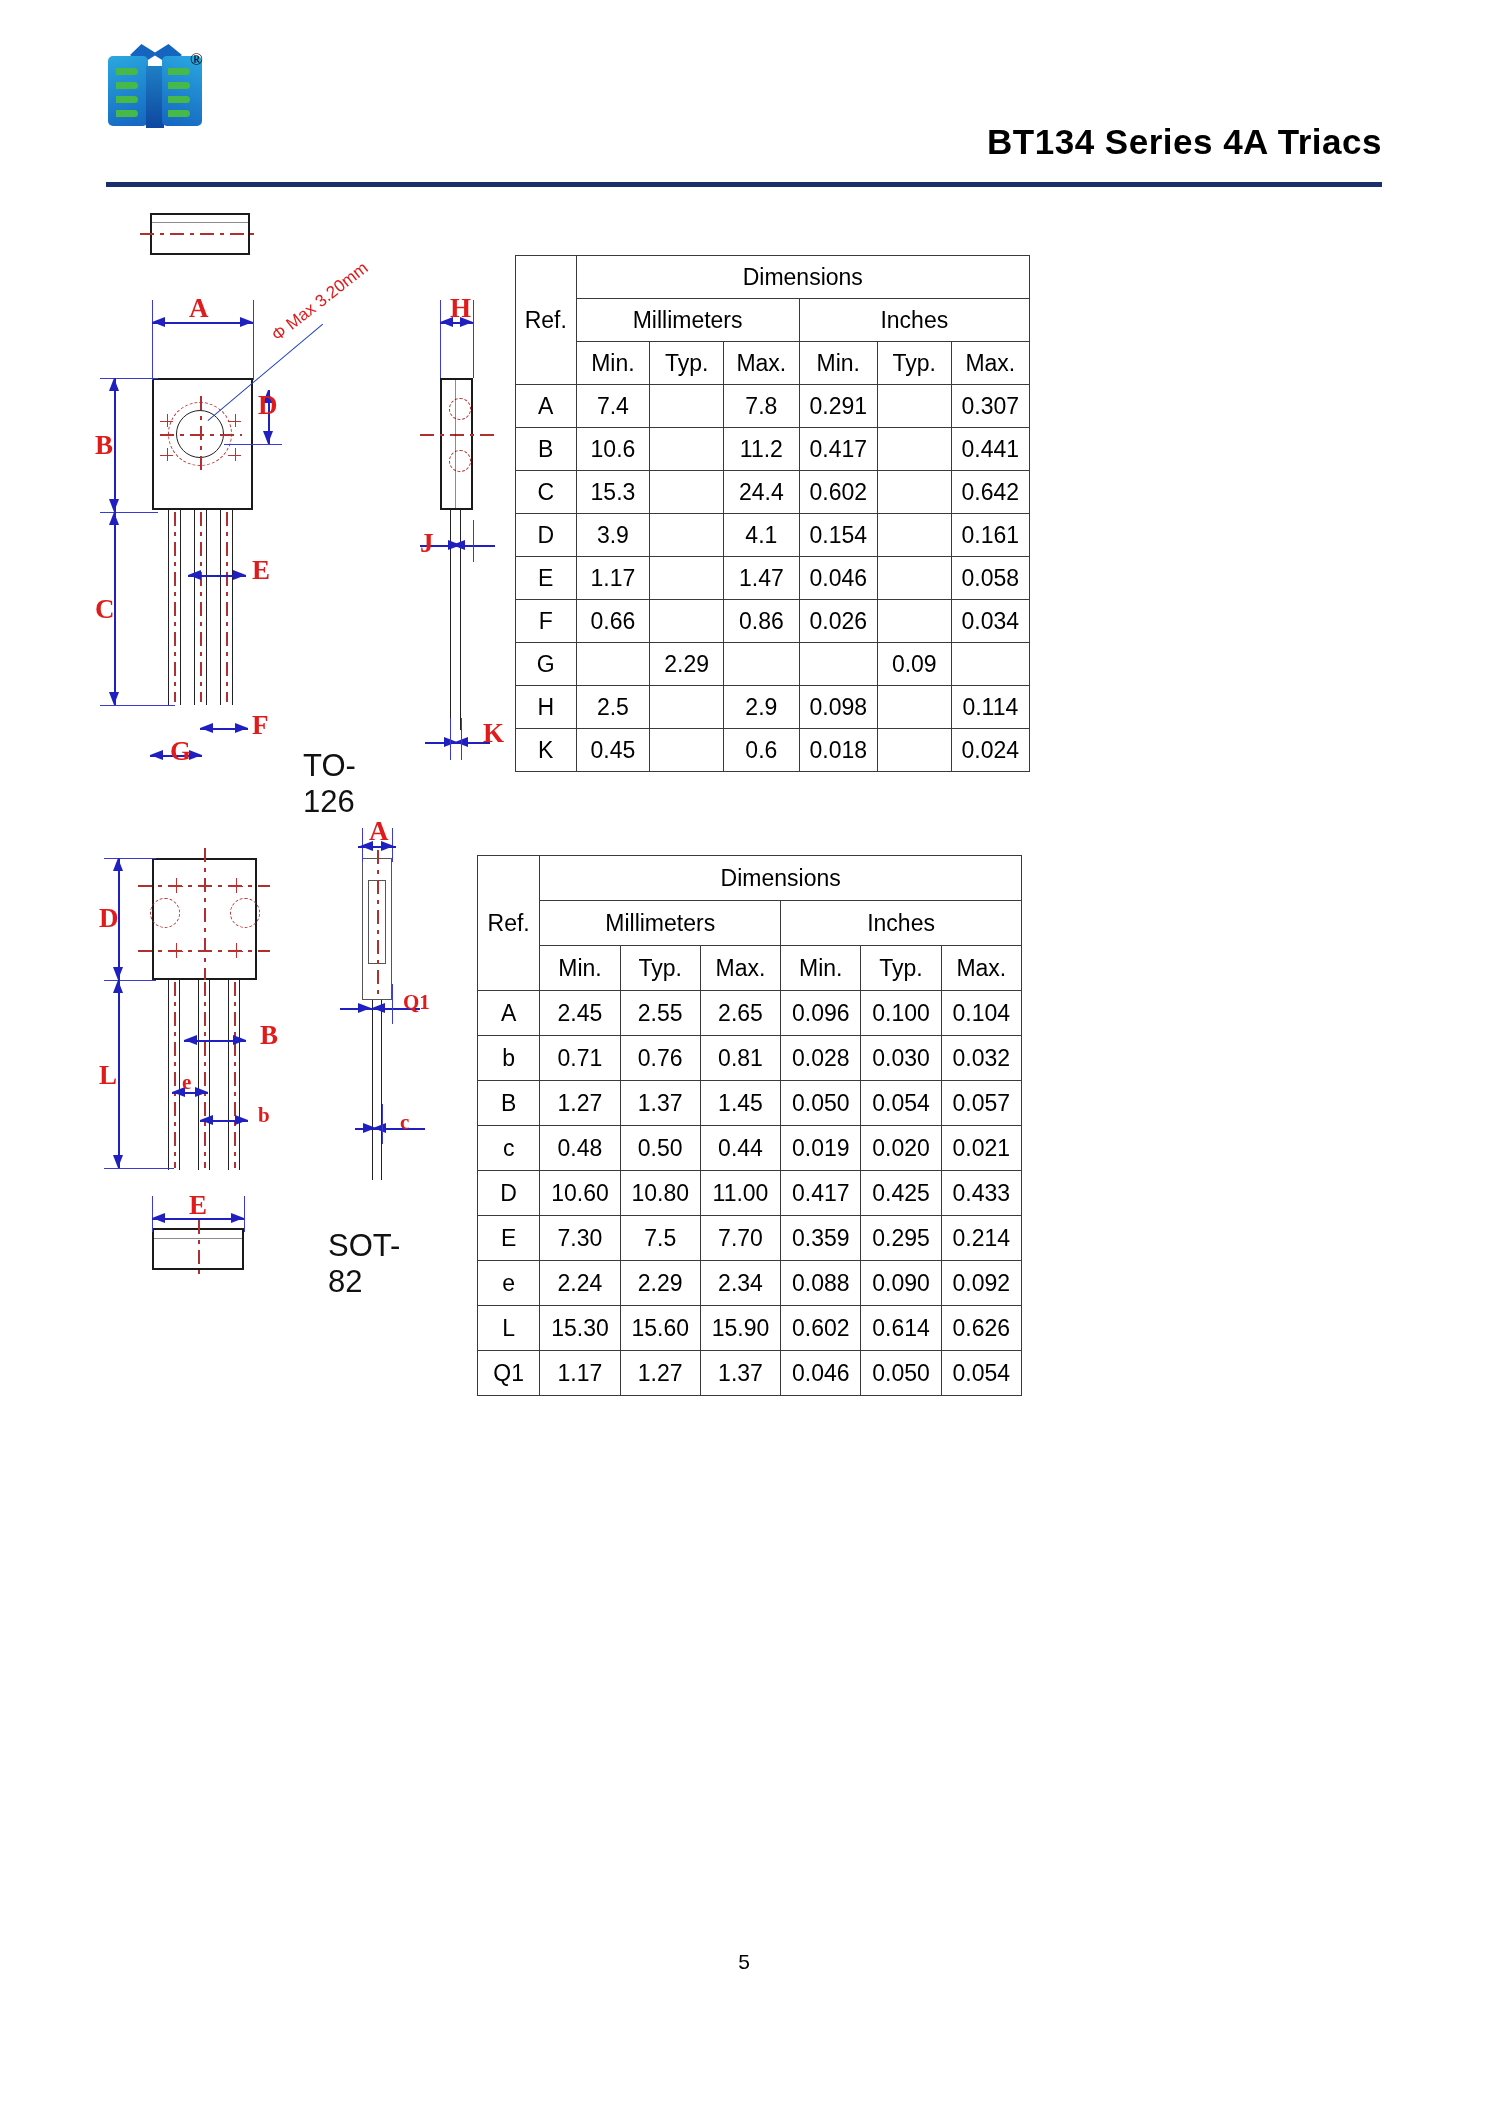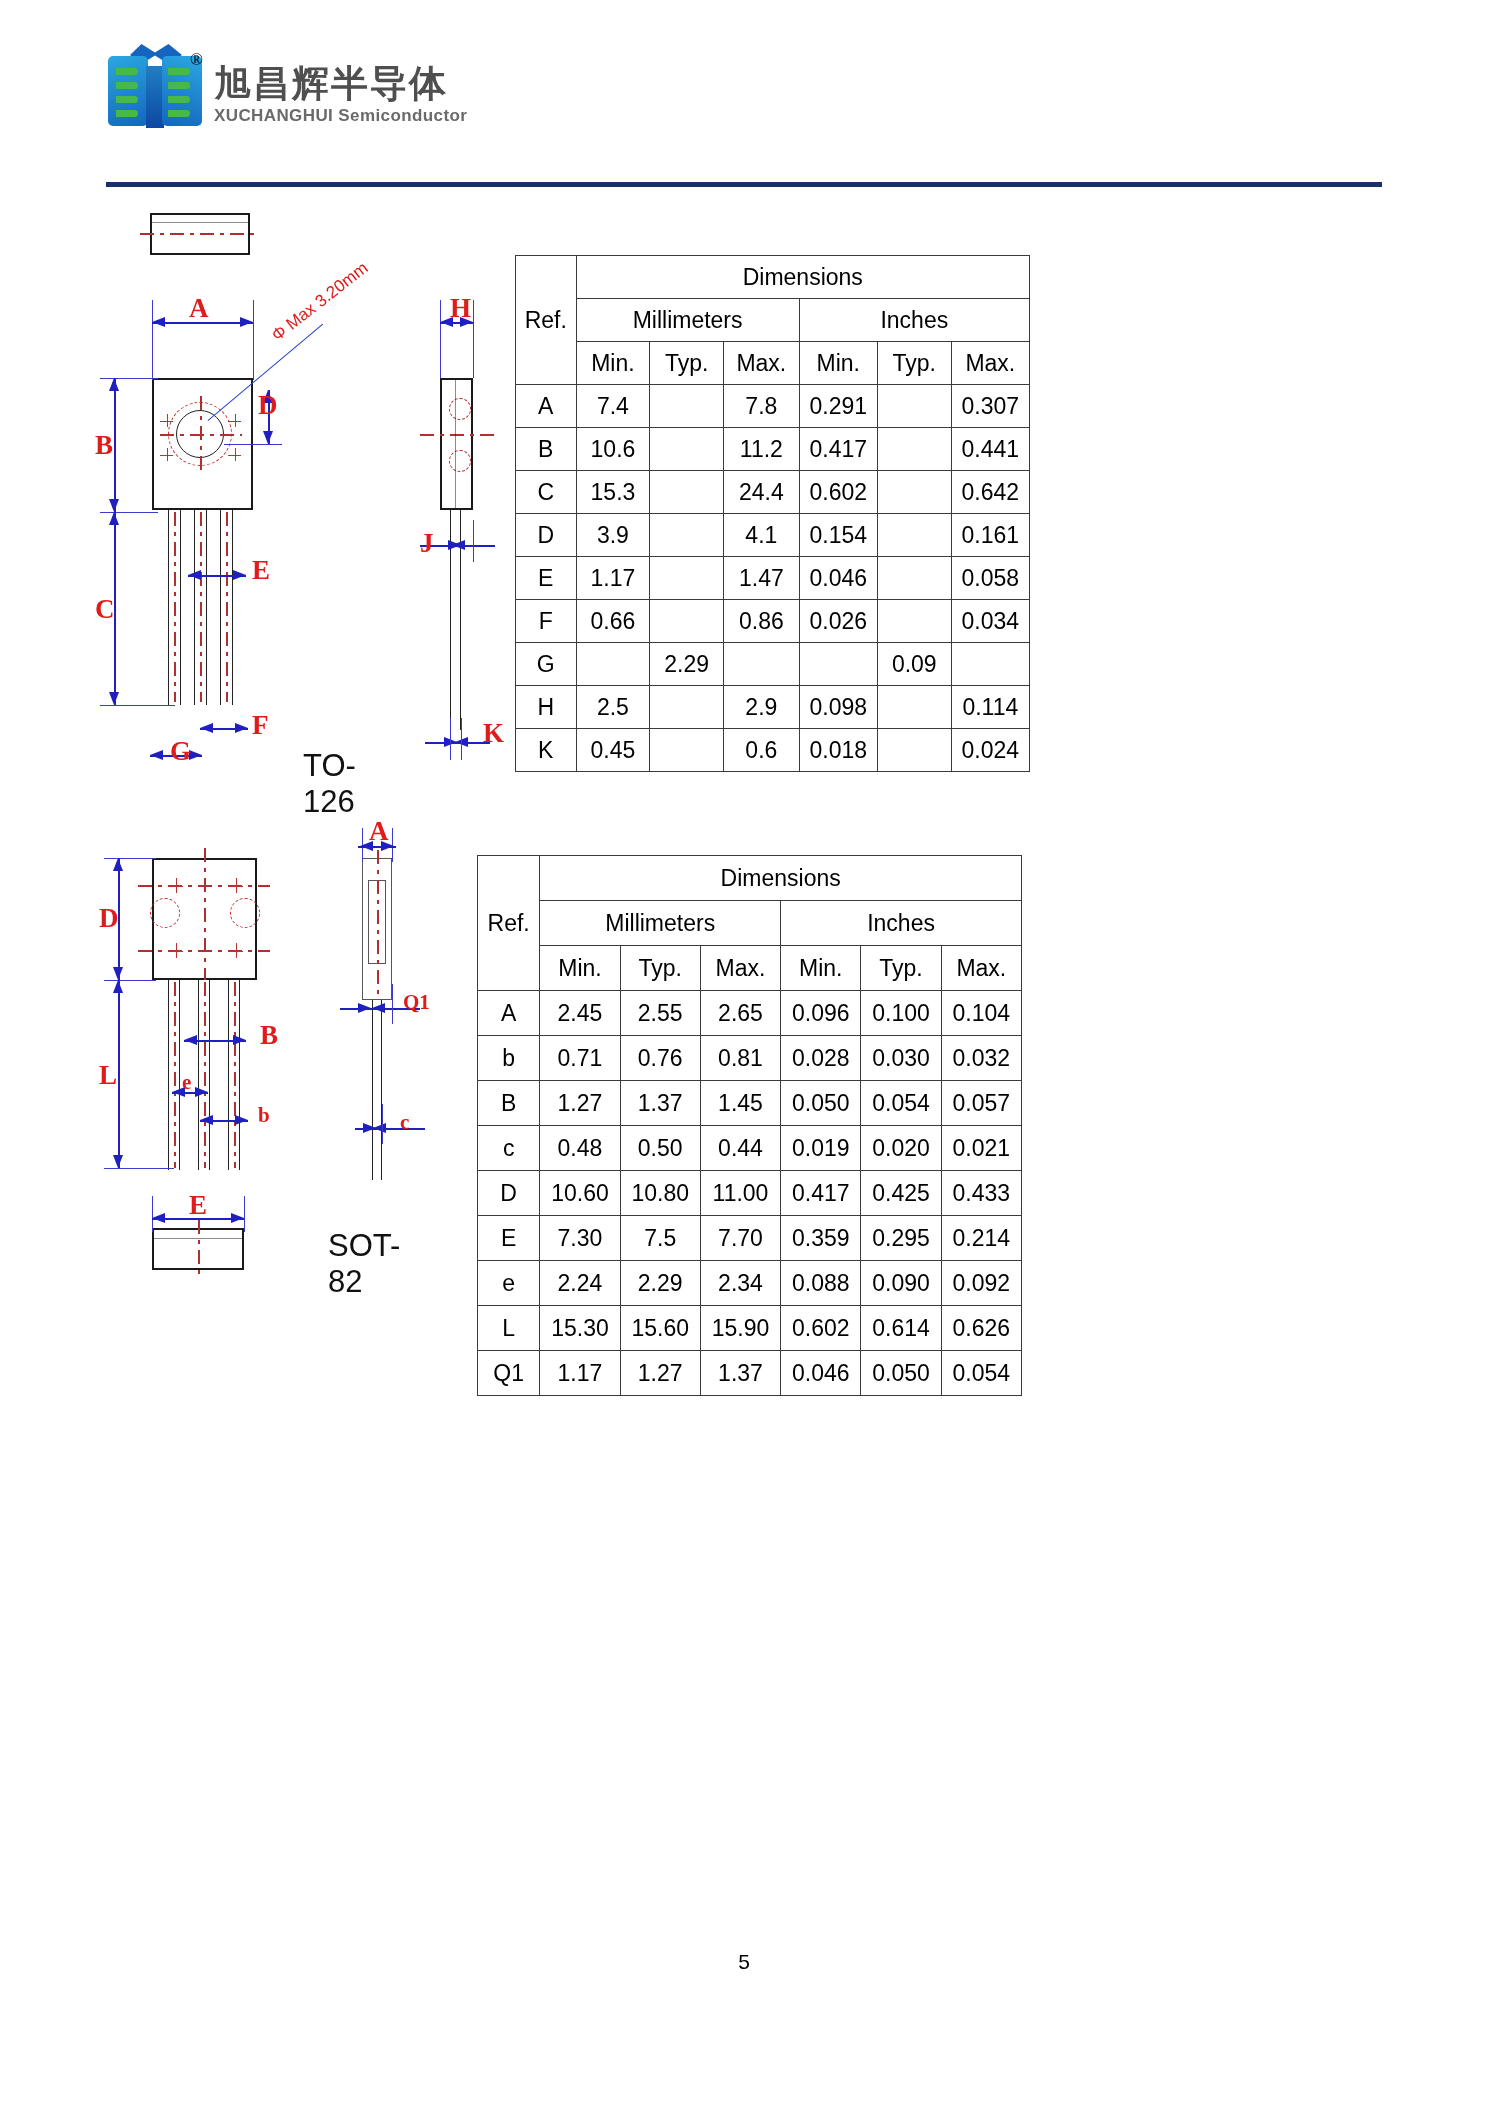--- a/index.html
+++ b/index.html
@@ -154,25 +154,22 @@
         <div class="leaf" style="left:10px;  top:30px;"></div>
         <div class="leaf" style="left:10px;  top:44px;"></div>
         <div class="leaf" style="left:10px;  top:58px;"></div>
         <div class="leaf" style="left:10px;  top:72px;"></div>
         <div class="leaf" style="left:62px;  top:30px;"></div>
         <div class="leaf" style="left:62px;  top:44px;"></div>
         <div class="leaf" style="left:62px;  top:58px;"></div>
         <div class="leaf" style="left:62px;  top:72px;"></div>
         <div class="reg">®</div>
       </div>
-      <div class="logo-text">
-        <div class="logo-cn">旭昌辉半导体</div>
-        <div class="logo-en">XUCHANGHUI Semiconductor</div>
-      </div>
     </div>
+    <div class="header-title">BT134 Series 4A Triacs</div>
   </div>
   <div class="header-rule"></div>
 
   <div class="draw">
     <div class="rect-outline" style="left:150px; top:213px; width:100px; height:42px;"></div>
     <div class="cl" style="left:140px; top:233px; width:120px;"></div>
     <div class="bodyline" style="left:150px; top:222px; width:100px; height:1.2px; opacity:.5;"></div>
   </div>
 
   <div class="draw">

